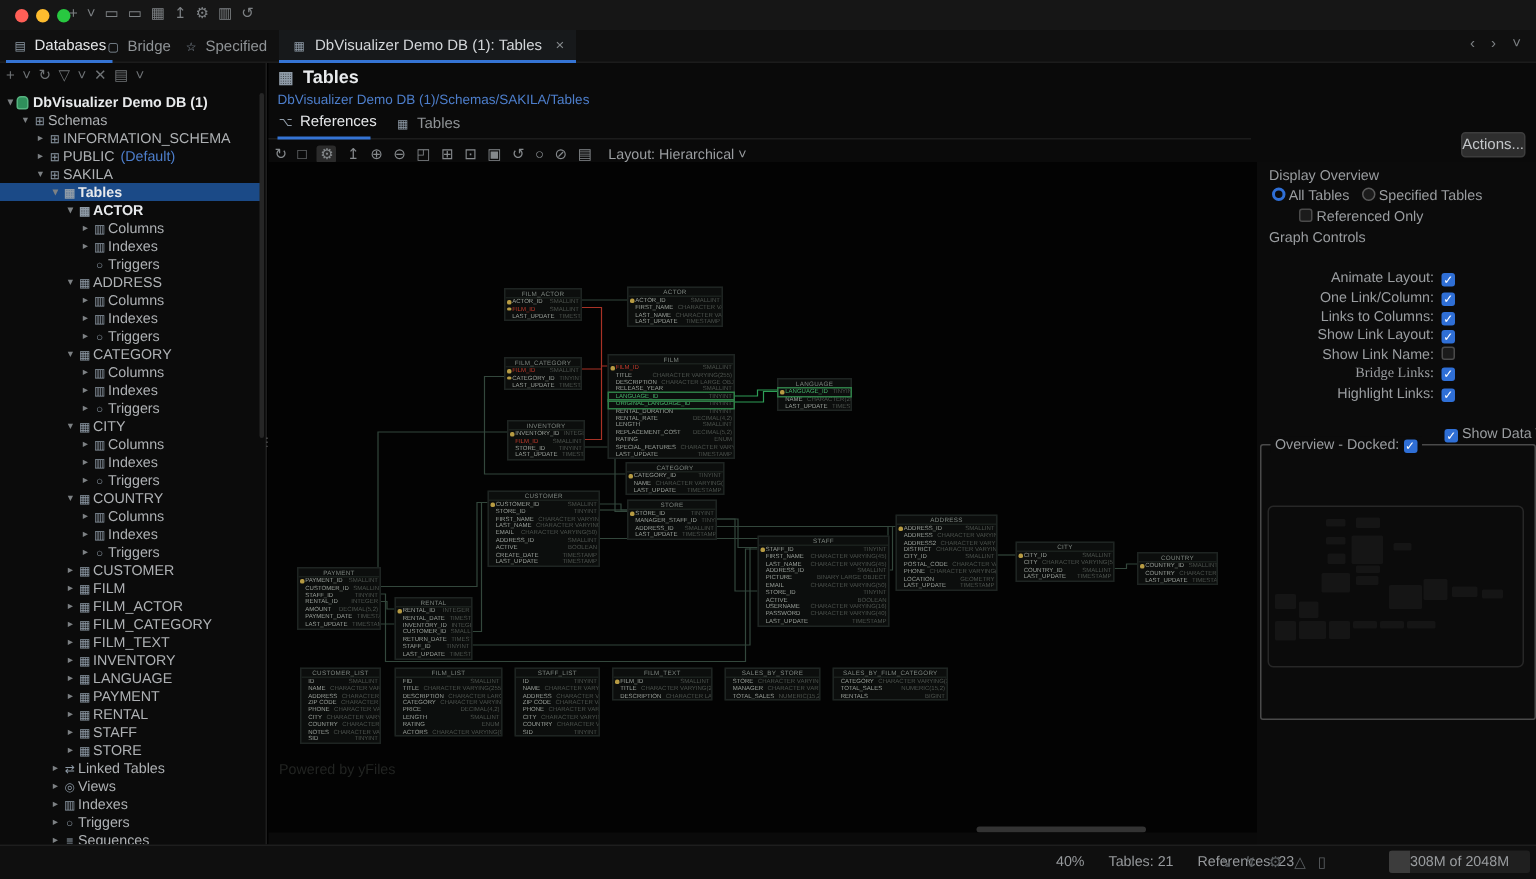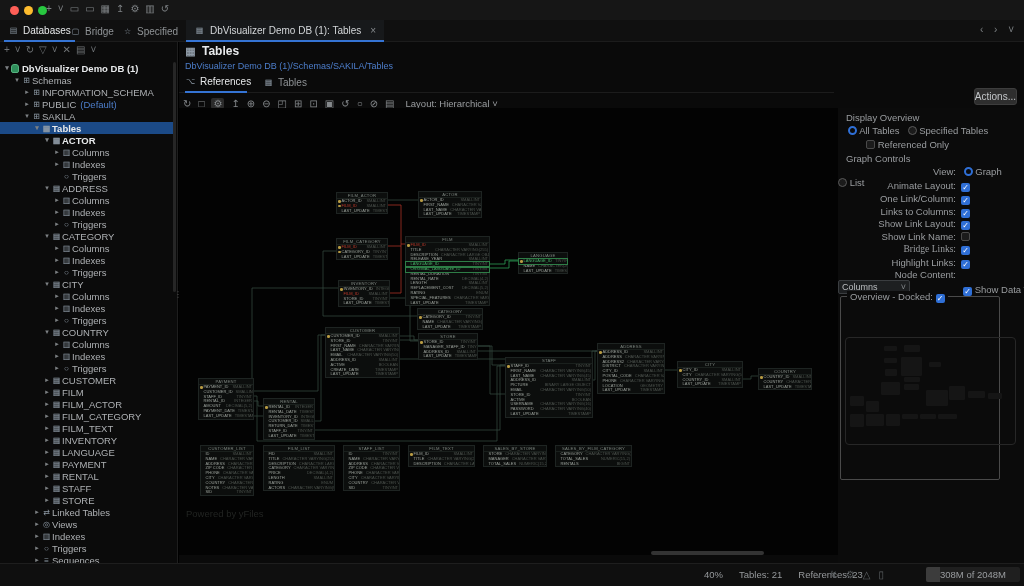--- a/index.html
+++ b/index.html
@@ -66,21 +66,21 @@
   .chk.on { background:#2f6fd6; color:#fff; font-size:8px; line-height:9px; text-align:center; }
   .chk.off { background:#1b1b1b; border:1px solid #4a4a4a; }
   .radio { display:inline-block; width:9px; height:9px; border-radius:50%; vertical-align:-1px; }
   .radio.on { border:2.5px solid #2f6fd6; background:#0b0b0b; }
   .radio.off { border:1.5px solid #5a5a5a; background:#1b1b1b; }
   .prow { position:absolute; width:178px; text-align:left; }
   .prow .lbl { display:inline-block; width:118px; text-align:right; margin-right:5px; }
   .sel-box { display:inline-block; width:72px; background:#1d1f21; border:1px solid #3a3d40; border-radius:2px;
     color:#b9bcbf; font-size:9px; padding:1px 3px; }
   .sel-box .caret{ float:right; color:#85898c; }
-  #overview-fs { position:absolute; left:2px; top:188px; width:160px; height:184px; border:1px solid #4a4a4a; border-radius:2px; }
+  #overview-fs { position:absolute; left:2px; top:188px; width:184px; height:184px; border:1px solid #4a4a4a; border-radius:2px; }
   #overview-legend { position:absolute; left:6px; top:-6px; background:#0b0b0b; padding:0 3px; font-size:9.5px; }
   #ov-viewport { position:absolute; left:4px; top:40px; width:171px; height:108px; border:1px solid #272727; border-radius:4px; }
   .ov-blob { position:absolute; background:#151515; border-radius:1px; }
   
   #statusbar { position:absolute; left:0; top:563px; width:1024px; height:23px; background:#0f0f0f; border-top:1px solid #1e1e1e; font-size:9.5px; color:#96999c; }
   #status-mid { position:absolute; left:704px; top:5px; display:flex; gap:16px; }
   #status-icons { position:absolute; right:132px; top:5px; color:#5c6063; letter-spacing:8px; font-size:10px; }
   #mem-chip { position:absolute; right:4px; top:3px; width:94px; height:15px; background:#1f1f1f; border-radius:2px; overflow:hidden; }
   #mem-fill { position:absolute; left:0; top:0; width:14px; height:15px; background:#3c3c3c; }
   #mem-text { position:absolute; left:0; top:2px; width:94px; text-align:center; color:#9a9da0; }
@@ -1321,43 +1321,29 @@
     <span class="radio on"></span>
     <span>All Tables</span>&nbsp;&nbsp;
     <span class="radio off"></span>
     <span>Specified Tables</span>
   </div>
   <div class="prow" style="left:28px; top:31px">
     <span class="chk off"></span>
     <span>Referenced Only</span>
   </div>
   <div class="p-sec" style="top:45px">Graph Controls</div>
-  <div class="prow" style="top:58px">
-    <span class="lbl">View:</span>
-    <span class="radio on"></span>
-    <span>Graph</span>&nbsp;&nbsp;
-    <span class="radio off"></span>
-    <span>List</span>
-  </div>
   <div id="gc-rows">
       <div class="prow" style="top: 72px;"><span class="lbl">Animate Layout:</span><span class="chk on">✓</span></div>
       <div class="prow" style="top: 84.8px;"><span class="lbl">One Link/Column:</span><span class="chk on">✓</span></div>
       <div class="prow" style="top: 97.6px;"><span class="lbl">Links to Columns:</span><span class="chk on">✓</span></div>
       <div class="prow" style="top: 110.4px;"><span class="lbl">Show Link Layout:</span><span class="chk on">✓</span></div>
       <div class="prow" style="top: 123.2px;"><span class="lbl">Show Link Name:</span><span class="chk off"></span></div>
       <div class="prow" style="top: 136px; font-family: Liberation Serif, serif;"><span class="lbl">Bridge Links:</span><span class="chk on">✓</span></div>
       <div class="prow" style="top: 148.8px;"><span class="lbl">Highlight Links:</span><span class="chk on">✓</span></div>
     </div>
-  <div class="prow" style="top:161px">
-    <span class="lbl">Node Content:</span>
-    <span class="sel-box">
-      <span>Columns</span>
-      <span class="caret">˅</span>
-    </span>
-  </div>
   <div class="prow" style="left:125px; top:176px; width:90px">
     <span class="chk on">✓</span>
     <span>Show Data Type</span>
   </div>
   <div id="overview-fs">
     <div id="overview-legend">
       <span>Overview - Docked:</span>
       <span class="chk on">✓</span>
     </div>
     <div id="ov-viewport"></div>

